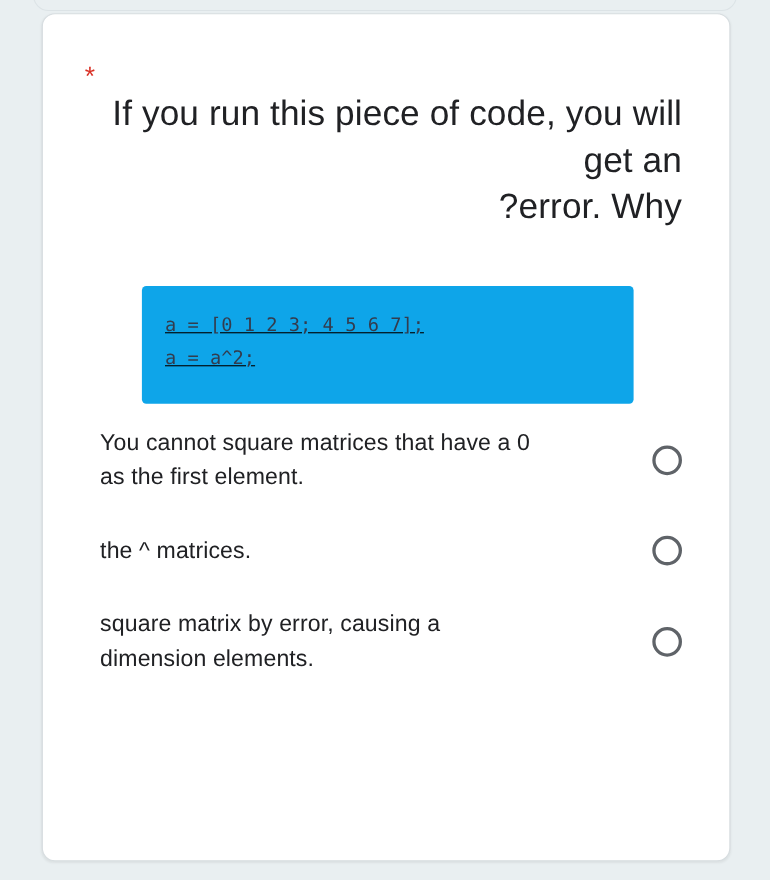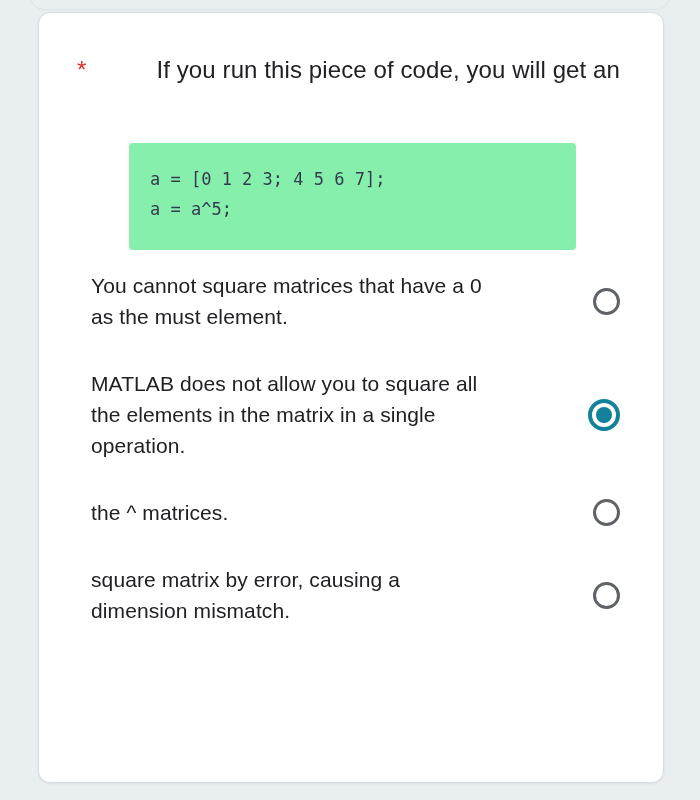--- a/index.html
+++ b/index.html
@@ -35,32 +35,34 @@
     color: #d93025;
     font-size: 24px;
     line-height: 42px;
     margin-right: 14px;
     flex-shrink: 0;
   }
   .question-text {
     flex: 1;
     text-align: right;
     color: #202124;
-    font-size: 24px;
+    font-size: 32px;
     line-height: 42px;
     letter-spacing: 0.1px;
+    margin-top: 33px;
   }
   .qline { display: block; }
   .code-block {
     margin: 52px 0 0 90px;
     width: 447px;
     height: 107px;
-    background: #86efac;
+    background: #0ea5e9;
     border-radius: 4px;
     padding: 21px 0 0 21px;
+    text-decoration: underline;
   }
   .code-line {
     display: block;
     font-family: "DejaVu Sans Mono", monospace;
     font-size: 17px;
     line-height: 30px;
     color: #333c4e;
     white-space: pre;
   }
   .options {
@@ -109,58 +111,49 @@
 <body>
 
 <div class="ghost-card"></div>
 
 <div class="card">
 
   <div class="question-row">
     <span class="asterisk">*</span>
     <div class="question-text">
       <span class="qline">If you run this piece of code, you will get an</span>
+      <span class="qline">?error. Why</span>
     </div>
   </div>
 
   <div class="code-block">
     <span class="code-line">a = [0 1 2 3; 4 5 6 7];</span>
-    <span class="code-line">a = a^5;</span>
+    <span class="code-line">a = a^2;</span>
   </div>
 
   <div class="options">
 
     <div class="option-row">
       <div class="option-text">
         <span class="oline">You cannot square matrices that have a 0</span>
-        <span class="oline">as the must element.</span>
+        <span class="oline">as the first element.</span>
       </div>
       <span class="radio"></span>
     </div>
 
-    <div class="option-row">
-      <div class="option-text">
-        <span class="oline">MATLAB does not allow you to square all</span>
-        <span class="oline">the elements in the matrix in a single</span>
-        <span class="oline">operation.</span>
-      </div>
-      <span class="radio selected">
-          <span class="dot"></span>
-        </span>
-    </div>
 
     <div class="option-row">
       <div class="option-text">
         <span class="oline">the ^ matrices.</span>
       </div>
       <span class="radio"></span>
     </div>
 
     <div class="option-row">
       <div class="option-text">
         <span class="oline">square matrix by error, causing a</span>
-        <span class="oline">dimension mismatch.</span>
+        <span class="oline">dimension elements.</span>
       </div>
       <span class="radio"></span>
     </div>
 
   </div>
 </div>
 
 </body></html>

